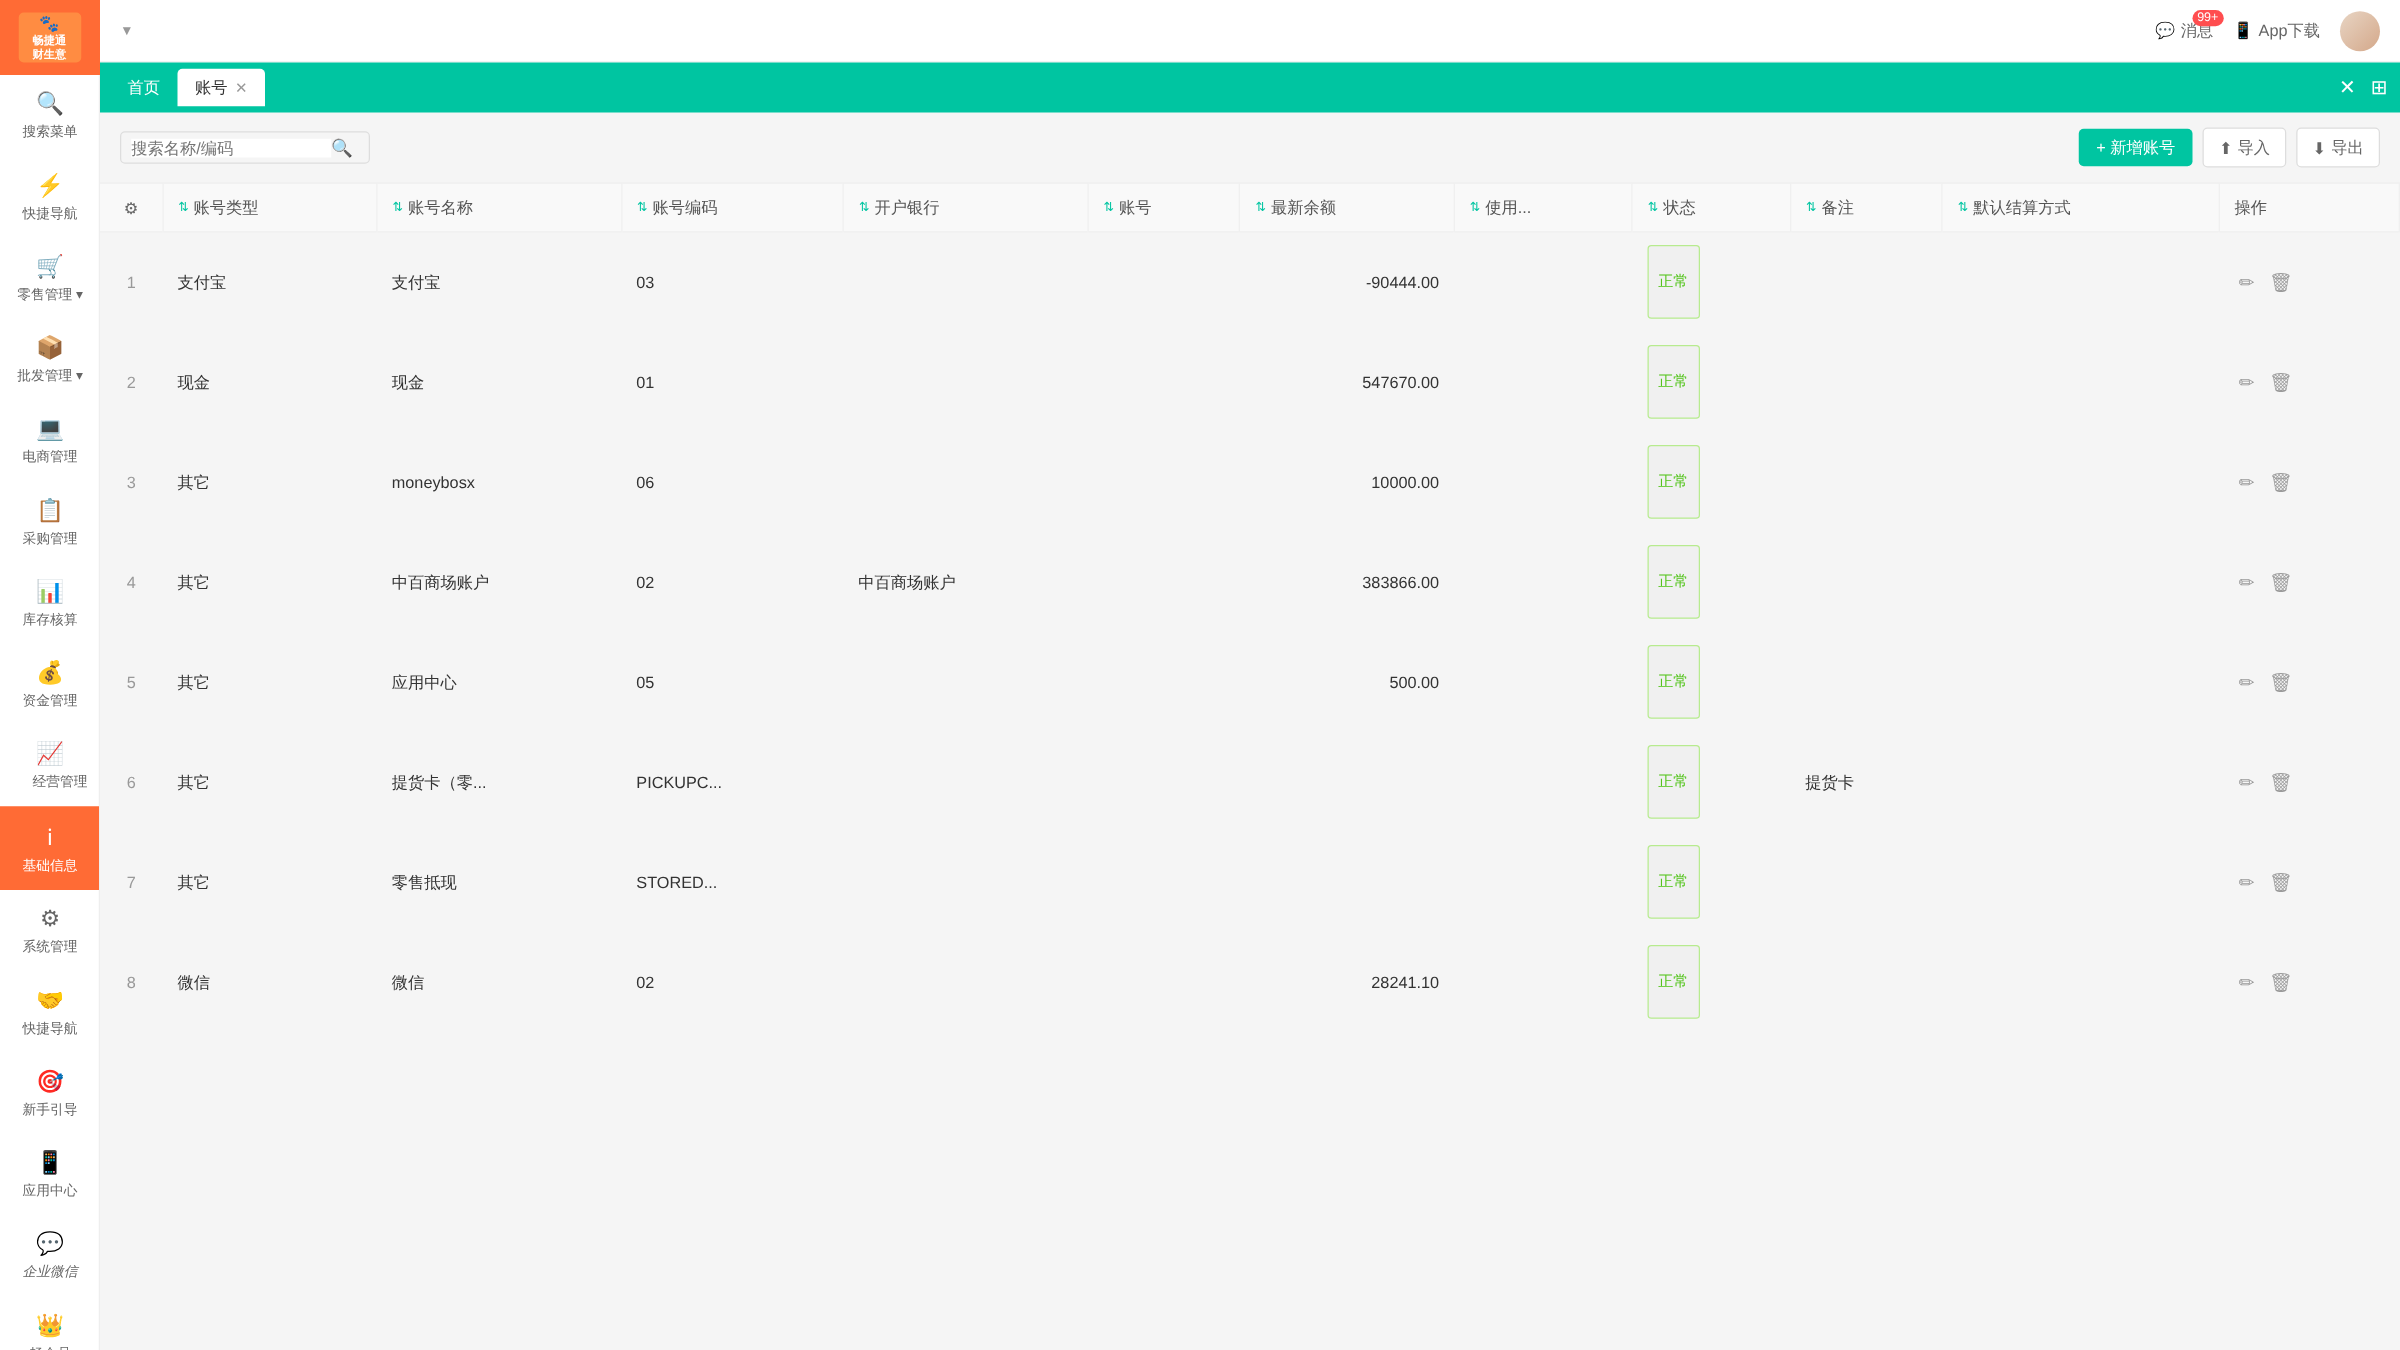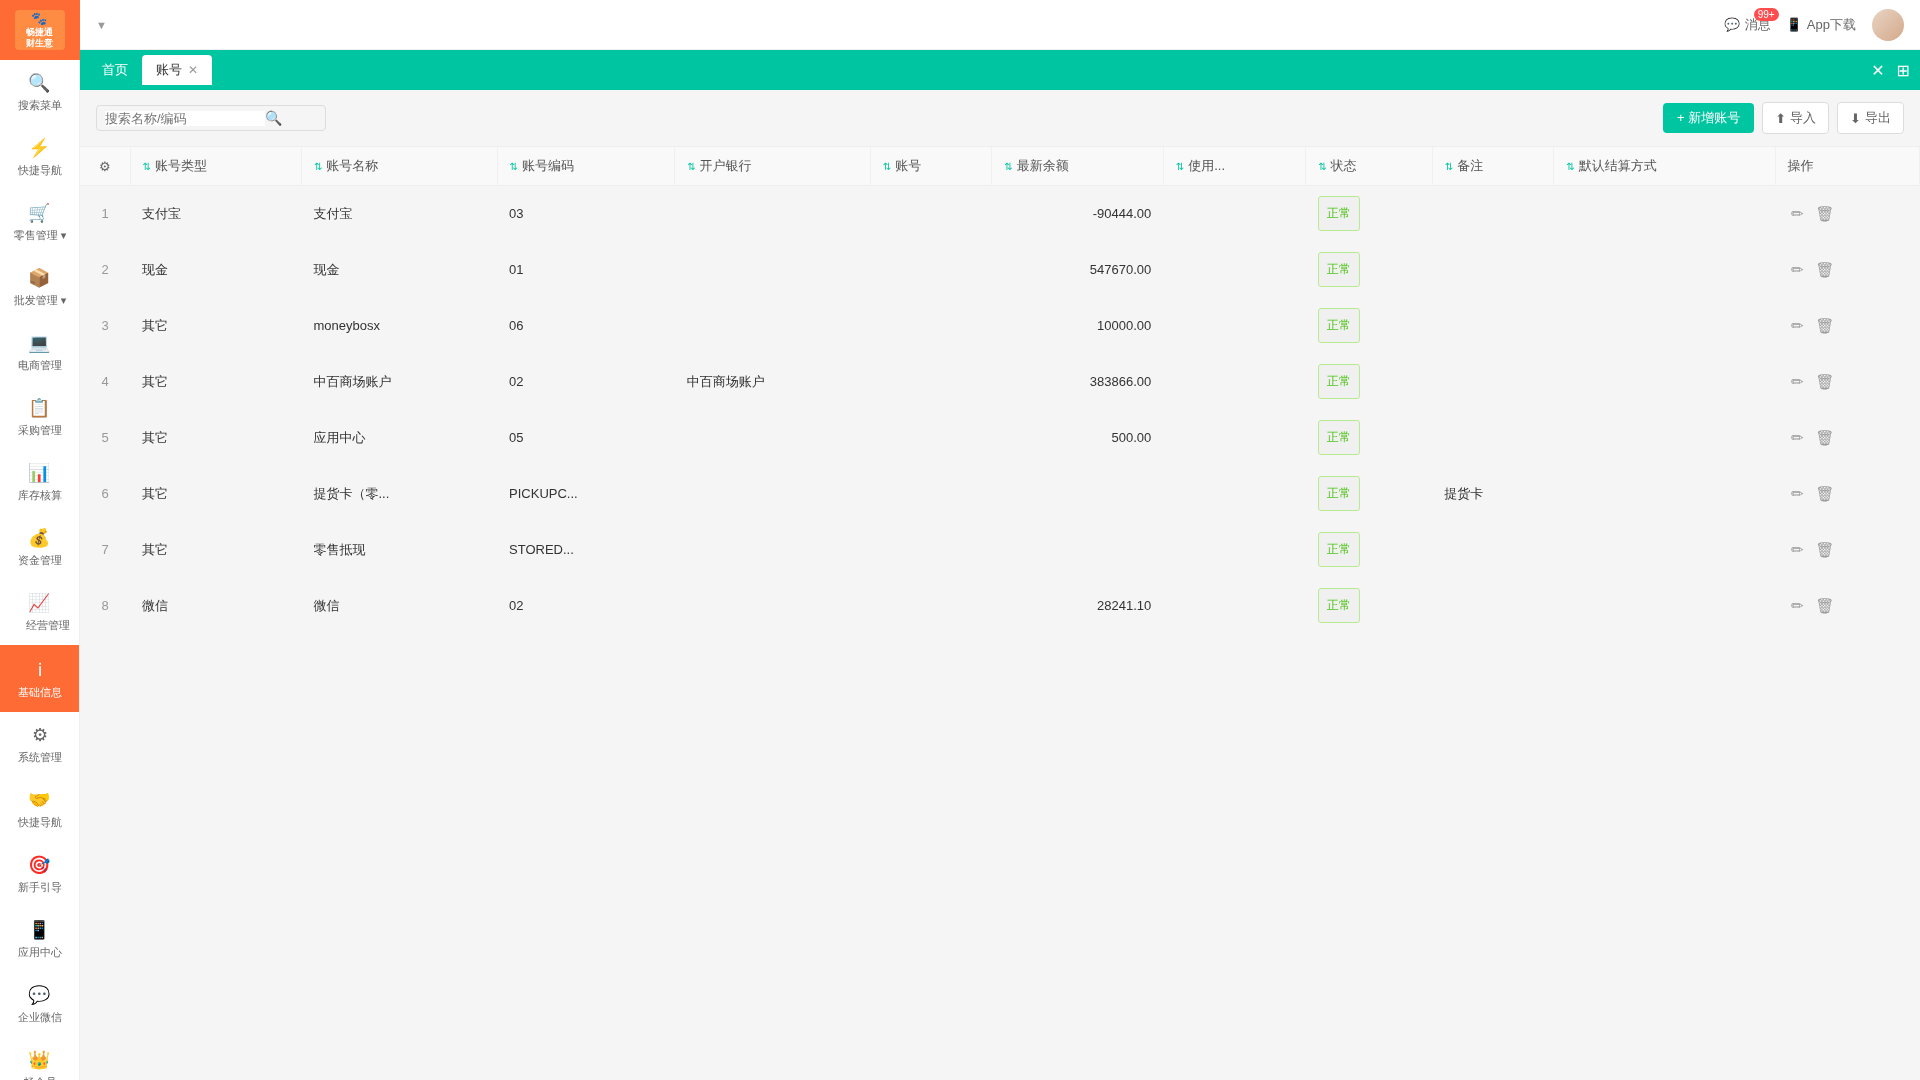--- a/index.html
+++ b/index.html
@@ -23,38 +23,38 @@
     .top-header-right { display: flex; align-items: center; gap: 16px; }
     .msg-btn { display: flex; align-items: center; gap: 4px; position: relative; cursor: pointer; color: #666; font-size: 13px; }
     .badge { background: #ff4d4f; color: white; border-radius: 10px; font-size: 10px; padding: 1px 4px; position: absolute; top: -8px; right: -8px; }
     .app-download { display: flex; align-items: center; gap: 4px; cursor: pointer; color: #666; font-size: 13px; }
     .avatar { width: 32px; height: 32px; border-radius: 50%; background: #ddd; }
     .tab-close { color: #999; font-size: 12px; cursor: pointer; }
 
     
     .toolbar { padding: 12px 16px; display: flex; align-items: center; justify-content: space-between; border-bottom: 1px solid #eee; flex-shrink: 0; }
     .toolbar-left { display: flex; align-items: center; gap: 8px; }
-    .search-box { display: flex; align-items: center; border: 1px solid #ddd; border-radius: 4px; padding: 4px 8px; width: 230px; }
+    .search-box { display: flex; align-items: center; border: 1px solid #ddd; border-radius: 4px; padding: 4px 8px; width: 200px; }
     .search-box input { border: none; outline: none; font-size: 13px; width: 160px; color: #999; }
     .search-icon { color: #999; font-size: 14px; cursor: pointer; }
     .toolbar-right { display: flex; align-items: center; gap: 8px; }
     .btn-add { background: #00c5a1; color: white; border: none; padding: 6px 14px; border-radius: 4px; cursor: pointer; font-size: 13px; display: flex; align-items: center; gap: 4px; }
     .btn-import, .btn-export { background: white; border: 1px solid #ddd; color: #666; padding: 6px 12px; border-radius: 4px; cursor: pointer; font-size: 13px; display: flex; align-items: center; gap: 4px; }
 
     
     .table-wrap { flex: 1; overflow: auto; }
     table { width: 100%; border-collapse: collapse; }
     thead tr { background: #f9f9f9; border-bottom: 1px solid #eee; }
     th { padding: 10px 12px; text-align: left; color: #555; font-weight: normal; font-size: 13px; white-space: nowrap; border-right: 1px solid #f0f0f0; user-select: none; }
     th:first-child { width: 50px; text-align: center; }
     td { padding: 10px 12px; border-bottom: 1px solid #f5f5f5; color: #333; font-size: 13px; vertical-align: middle; }
     td:first-child { text-align: center; color: #999; }
     .sort-icon { color: #00c5a1; font-size: 10px; margin-right: 2px; }
     .col-sort { display: inline-flex; align-items: center; gap: 2px; cursor: pointer; }
-    .status-badge { display: inline-block; background: #f0f0f0; color: #52c41a; border: 1px solid #b7eb8f; border-radius: 3px; padding: 8px 8px; font-size: 12px; }
+    .status-badge { display: inline-block; background: #f0f0f0; color: #52c41a; border: 1px solid #b7eb8f; border-radius: 3px; padding: 20px 8px; font-size: 12px; }
     .action-btn { background: none; border: none; cursor: pointer; color: #999; font-size: 15px; padding: 2px 4px; }
 
     
     .table-footer { height: 50px; border-top: 1px solid #eee; display: flex; align-items: center; justify-content: flex-end; padding: 0 16px; gap: 12px; flex-shrink: 0; }
     .page-size-select { display: flex; align-items: center; gap: 4px; color: #666; }
     .page-size-select select { border: 1px solid #ddd; border-radius: 3px; padding: 2px 6px; font-size: 13px; }
     .pagination { display: flex; align-items: center; gap: 6px; color: #666; font-size: 13px; }
     .page-nav { width: 24px; height: 24px; border: 1px solid #ddd; border-radius: 3px; display: flex; align-items: center; justify-content: center; cursor: pointer; color: #999; }
     .page-nav.disabled { cursor: not-allowed; opacity: 0.4; }
     .page-input { width: 40px; text-align: center; border: 1px solid #ddd; border-radius: 3px; padding: 2px 4px; font-size: 13px; }
@@ -136,21 +136,21 @@
       <div class="sidebar-item">
     <span class="icon">🎯</span>
     <span style="font-size:11px;">新手引导</span>
   </div>
       <div class="sidebar-item">
     <span class="icon">📱</span>
     <span style="font-size:11px;">应用中心</span>
   </div>
       <div class="sidebar-item">
     <span class="icon">💬</span>
-    <span style="font-size:11px;">企业微信</span>
+    <span style="font-size:11px;font-style:italic;">企业微信</span>
   </div>
       <div class="sidebar-item">
     <span class="icon">👑</span>
     <span style="font-size:11px;">畅会员</span>
   </div>
     </div>
 </div>
 
 <div class="main">
 

